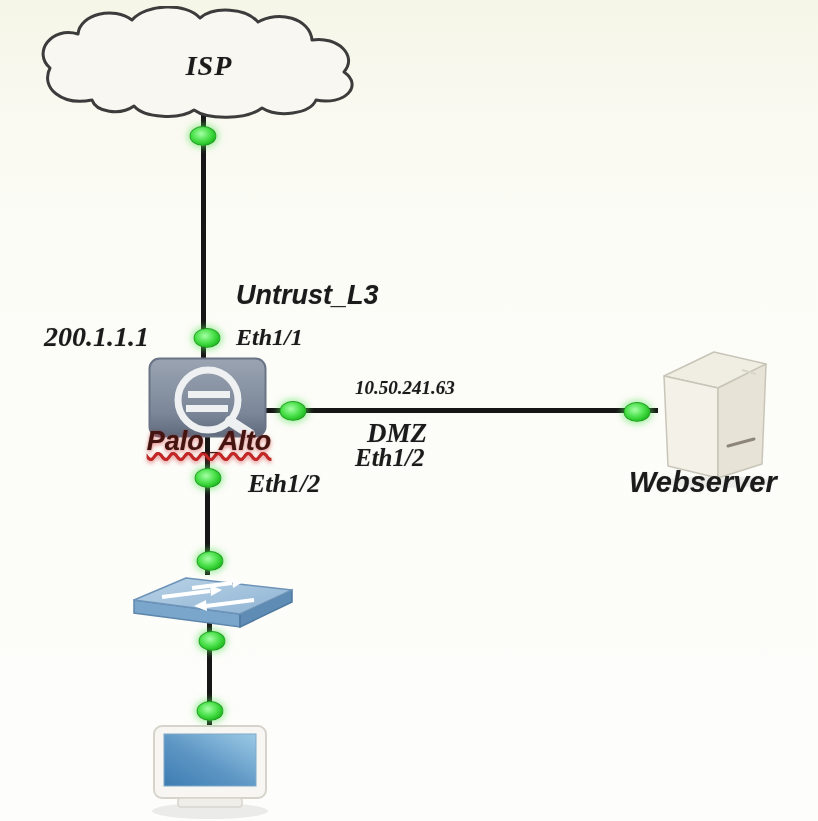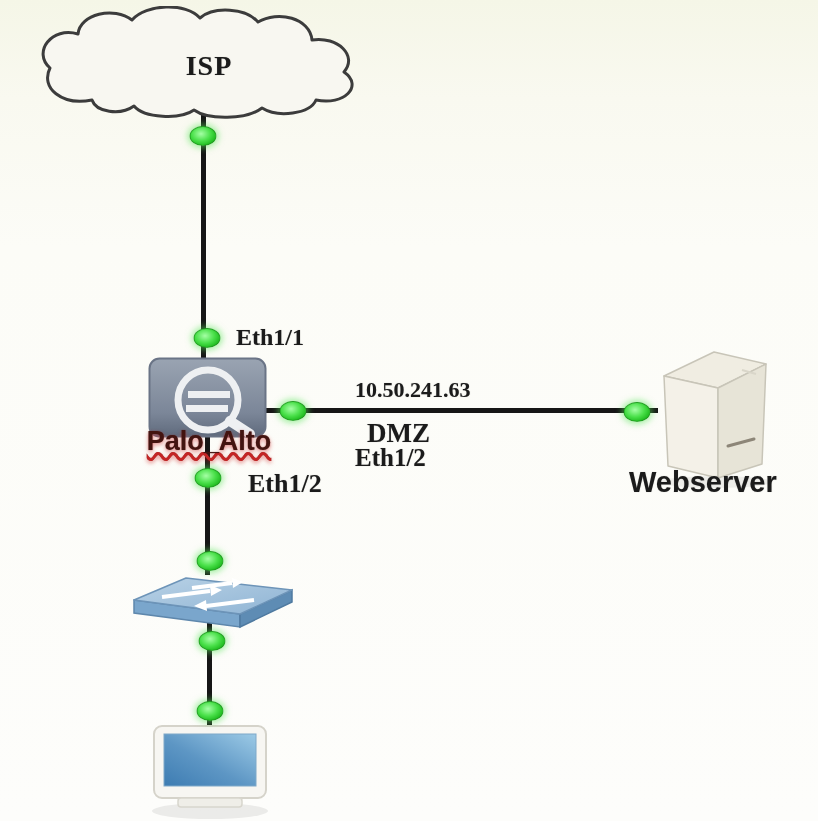--- a/index.html
+++ b/index.html
@@ -12,21 +12,21 @@
   .vline{position:absolute;width:5px;background:#161616;}
   .hline{position:absolute;height:5px;background:#161616;}
   .port{
     position:absolute;width:25px;height:18px;border-radius:50%;
     background:radial-gradient(ellipse at 42% 38%, #a5ffa5 0%, #4ae04a 45%, #27c227 70%, #17a017 100%);
     border:1px solid rgba(25,130,25,.55);
     box-shadow:0 0 6px 2px rgba(90,230,90,.55);
     transform:translate(-50%,-50%);
   }
   .lbl{position:absolute;white-space:nowrap;color:#1b1b1b;font-weight:bold;
-       text-shadow:0 0 1px rgba(60,60,60,.35);}
+       text-shadow:0 0 1px rgba(60,60,60,.35);font-style:italic;}
   .serif{font-family:"Liberation Serif",serif;}
   .sans{font-family:"Liberation Sans",sans-serif;}
   .center-x{transform:translateX(-50%);}
   .fw-name{
     color:#431410;
     text-decoration-line:underline;text-decoration-style:wavy;
     text-decoration-color:#c42525;text-decoration-thickness:3px;
     text-shadow:0 2px 4px rgba(205,35,35,.55), 0 0 1px rgba(70,10,10,.6);
   }
 </style>
@@ -112,21 +112,23 @@
 
   <div class="port" style="left:203px;top:136px"></div>
   <div class="port" style="left:207px;top:338px"></div>
   <div class="port" style="left:293px;top:411px"></div>
   <div class="port" style="left:637px;top:412px"></div>
   <div class="port" style="left:208px;top:478px"></div>
   <div class="port" style="left:210px;top:561px"></div>
   <div class="port" style="left:212px;top:641px"></div>
   <div class="port" style="left:210px;top:711px"></div>
 
+  <div class="lbl sans" style="left:236px;top:280px;font-size:27px">Untrust_L3</div>
+  <div class="lbl serif" style="left:44px;top:321px;font-size:28px">200.1.1.1</div>
   <div class="lbl serif" style="left:236px;top:324px;font-size:24px">Eth1/1</div>
 
-  <div class="lbl serif" style="left:355px;top:377px;font-size:22px">10.50.241.63</div>
+  <div class="lbl serif" style="left:355px;top:377px;font-size:19px">10.50.241.63</div>
   <div class="lbl serif" style="left:367px;top:418px;font-size:27px">DMZ</div>
   <div class="lbl serif" style="left:355px;top:444px;font-size:25px">Eth1/2</div>
 
   <div class="lbl serif" style="left:248px;top:469px;font-size:26px">Eth1/2</div>
 
 </div>
 
 </body></html>

